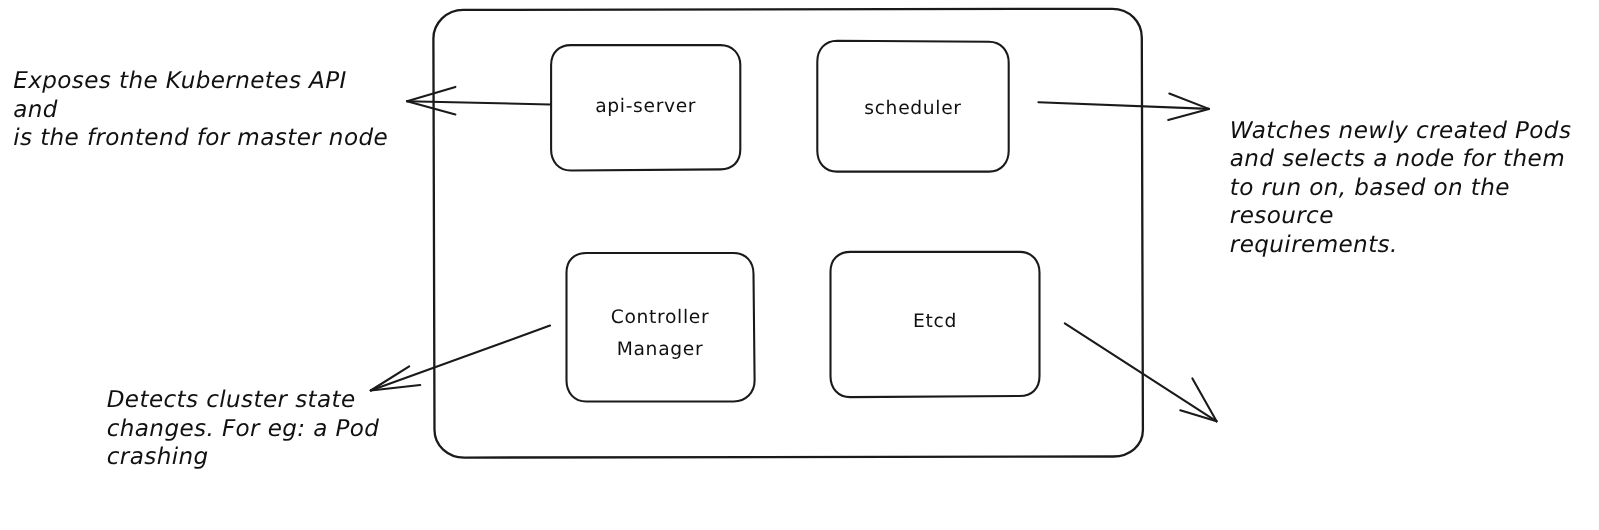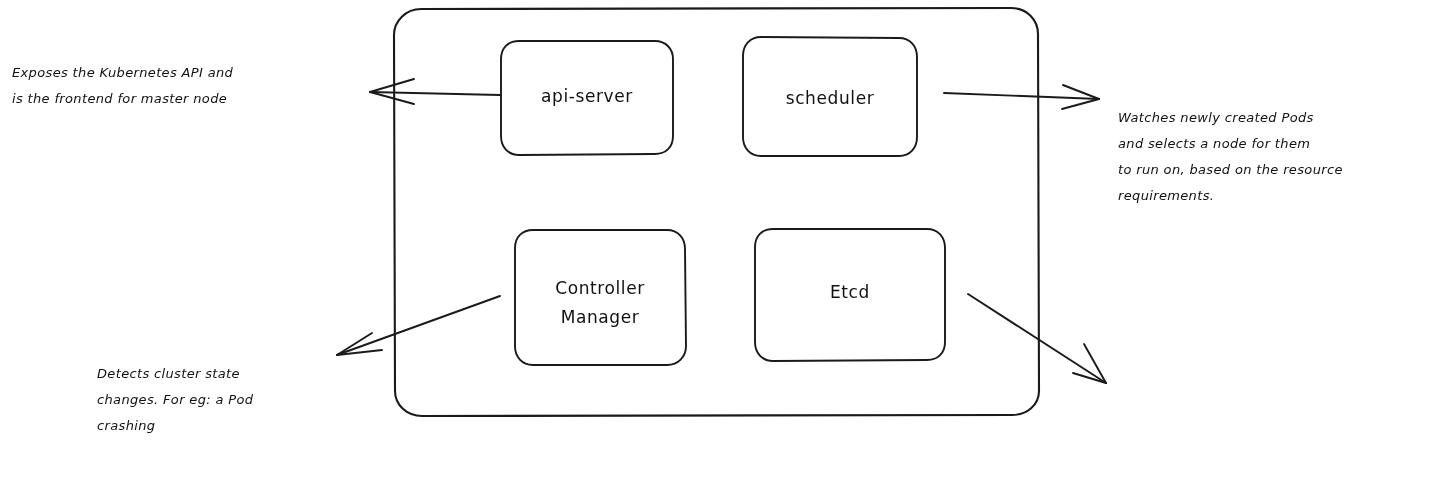--- a/index.html
+++ b/index.html
@@ -40,30 +40,30 @@
     font-family: "DejaVu Sans", sans-serif;
     font-size: 17px;
     fill: #111111;
     text-anchor: middle;
     dominant-baseline: middle;
     letter-spacing: 0.6px;
   }
   .ann {
     position: absolute;
     font-family: "DejaVu Sans", sans-serif;
-    font-size: 13px;
+    font-size: 21px;
     line-height: 26px;
     color: #111111;
     letter-spacing: 0.35px;
     white-space: pre-line;
     font-style: italic;
   }
   .ann-tl { left: 12px;   top: 60px;  width: 345px; }
   .ann-tr { left: 1118px; top: 105px; width: 336px; }
-  .ann-bl { left: 97px;   top: 361px; width: 280px; }
+  .ann-bl { left: 97px;   top: 350px; width: 280px; }
   .ann-br { left: 1119px; top: 394px; width: 330px; }
 </style>
 </head>
 <body>
 
 <div id="canvas">
 
   <svg class="diagram" viewBox="0 0 1454 482">
 
     <path class="stroke" d="M 421,9

